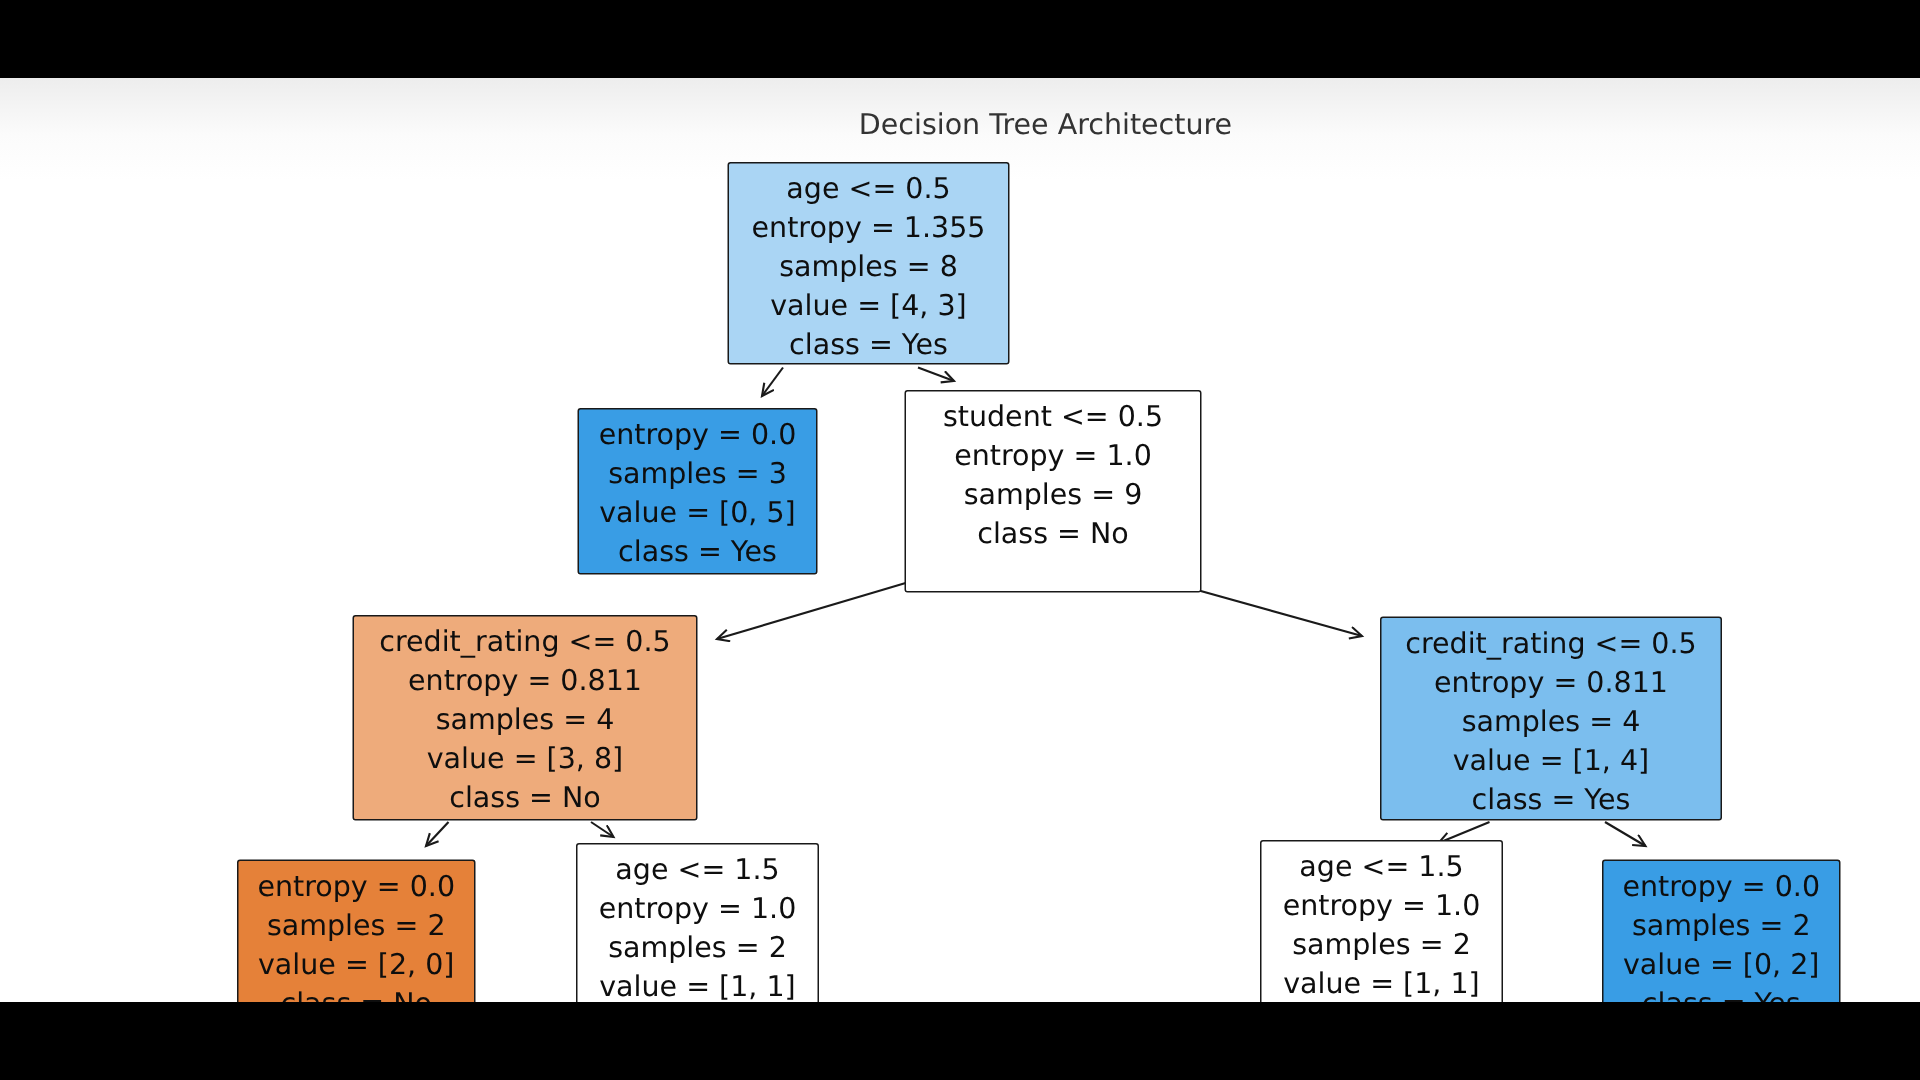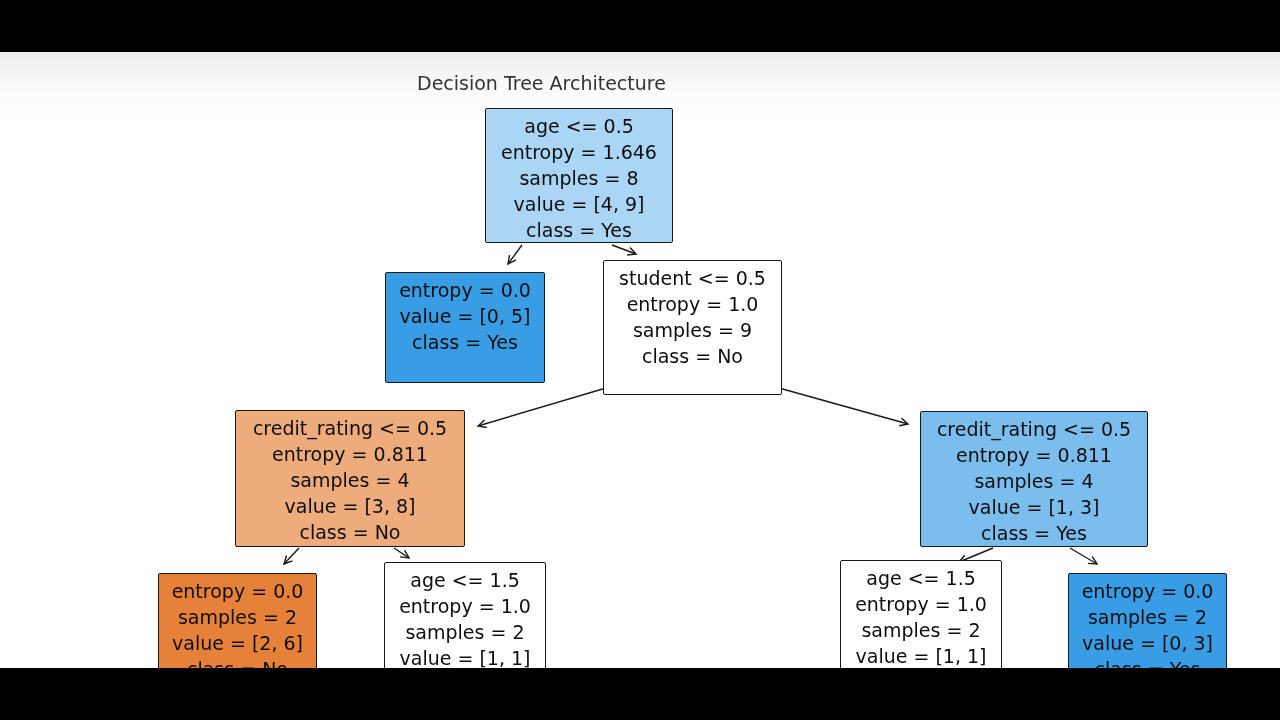--- a/index.html
+++ b/index.html
@@ -22,21 +22,21 @@
     background: #000;
     z-index: 30;
   }
   .letterbox.top { top: 0; height: 52px; }
   .letterbox.bottom { top: 668px; height: 52px; }
   .plot-title {
     position: absolute;
     left: 417px;
     top: 72px;
     width: 560px;
-    text-align: left;
+    text-align: center;
     font-size: 19px;
     color: #333333;
     z-index: 2;
   }
   .edges {
     position: absolute;
     left: 0;
     top: 0;
     z-index: 1;
   }
@@ -75,71 +75,72 @@
         <line x1="299" y1="548" x2="284" y2="564" marker-end="url(#arrowhead)"></line>
         <line x1="394" y1="548" x2="409" y2="558" marker-end="url(#arrowhead)"></line>
         <line x1="993" y1="548" x2="959" y2="562" marker-end="url(#arrowhead)"></line>
         <line x1="1070" y1="548" x2="1097" y2="564" marker-end="url(#arrowhead)"></line>
       </g>
   </svg>
 
   <div id="nodes-layer">
       <div class="node" style="left: 485px; top: 108px; width: 188px; height: 135px; background: rgb(170, 213, 244);">
         <div class="node-line">age &lt;= 0.5</div>
-        <div class="node-line">entropy = 1.646</div>
+        <div class="node-line">entropy = 1.355</div>
         <div class="node-line">samples = 8</div>
-        <div class="node-line">value = [4, 9]</div>
+        <div class="node-line">value = [4, 3]</div>
         <div class="node-line">class = Yes</div>
       </div>
       <div class="node" style="left: 385px; top: 272px; width: 160px; height: 111px; background: rgb(57, 157, 229);">
         <div class="node-line">entropy = 0.0</div>
+        <div class="node-line">samples = 3</div>
         <div class="node-line">value = [0, 5]</div>
         <div class="node-line">class = Yes</div>
       </div>
-      <div class="node" style="left: 603px; top: 260px; width: 179px; height: 135px; background: rgb(255, 255, 255);">
+      <div class="node" style="left: 603px; top: 260px; width: 198px; height: 135px; background: rgb(255, 255, 255);">
         <div class="node-line">student &lt;= 0.5</div>
         <div class="node-line">entropy = 1.0</div>
         <div class="node-line">samples = 9</div>
         <div class="node-line">class = No</div>
       </div>
       <div class="node" style="left: 235px; top: 410px; width: 230px; height: 137px; background: rgb(238, 171, 123);">
         <div class="node-line">credit_rating &lt;= 0.5</div>
         <div class="node-line">entropy = 0.811</div>
         <div class="node-line">samples = 4</div>
         <div class="node-line">value = [3, 8]</div>
         <div class="node-line">class = No</div>
       </div>
       <div class="node" style="left: 920px; top: 411px; width: 228px; height: 136px; background: rgb(123, 190, 238);">
         <div class="node-line">credit_rating &lt;= 0.5</div>
         <div class="node-line">entropy = 0.811</div>
         <div class="node-line">samples = 4</div>
-        <div class="node-line">value = [1, 3]</div>
+        <div class="node-line">value = [1, 4]</div>
         <div class="node-line">class = Yes</div>
       </div>
       <div class="node" style="left: 158px; top: 573px; width: 159px; height: 112px; background: rgb(229, 129, 57);">
         <div class="node-line">entropy = 0.0</div>
         <div class="node-line">samples = 2</div>
-        <div class="node-line">value = [2, 6]</div>
+        <div class="node-line">value = [2, 0]</div>
         <div class="node-line">class = No</div>
       </div>
       <div class="node" style="left: 384px; top: 562px; width: 162px; height: 136px; background: rgb(255, 255, 255);">
         <div class="node-line">age &lt;= 1.5</div>
         <div class="node-line">entropy = 1.0</div>
         <div class="node-line">samples = 2</div>
         <div class="node-line">value = [1, 1]</div>
       </div>
       <div class="node" style="left: 840px; top: 560px; width: 162px; height: 136px; background: rgb(255, 255, 255);">
         <div class="node-line">age &lt;= 1.5</div>
         <div class="node-line">entropy = 1.0</div>
         <div class="node-line">samples = 2</div>
         <div class="node-line">value = [1, 1]</div>
       </div>
       <div class="node" style="left: 1068px; top: 573px; width: 159px; height: 112px; background: rgb(57, 157, 229);">
         <div class="node-line">entropy = 0.0</div>
         <div class="node-line">samples = 2</div>
-        <div class="node-line">value = [0, 3]</div>
+        <div class="node-line">value = [0, 2]</div>
         <div class="node-line">class = Yes</div>
       </div>
     </div>
 
   <div class="letterbox top"></div>
   <div class="letterbox bottom"></div>
 </div>
 
 </body></html>

